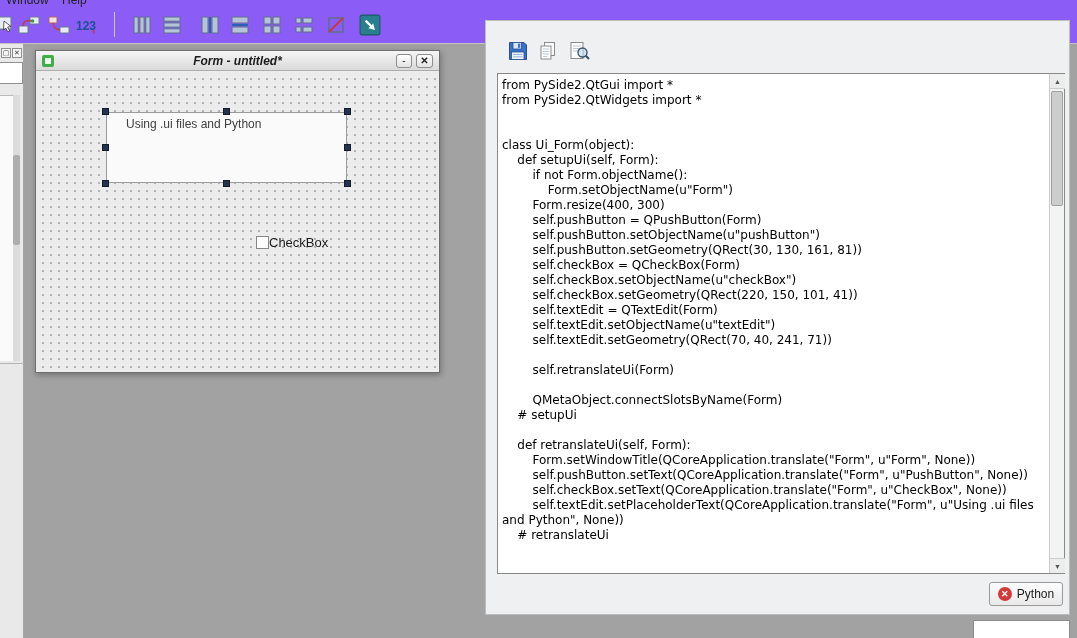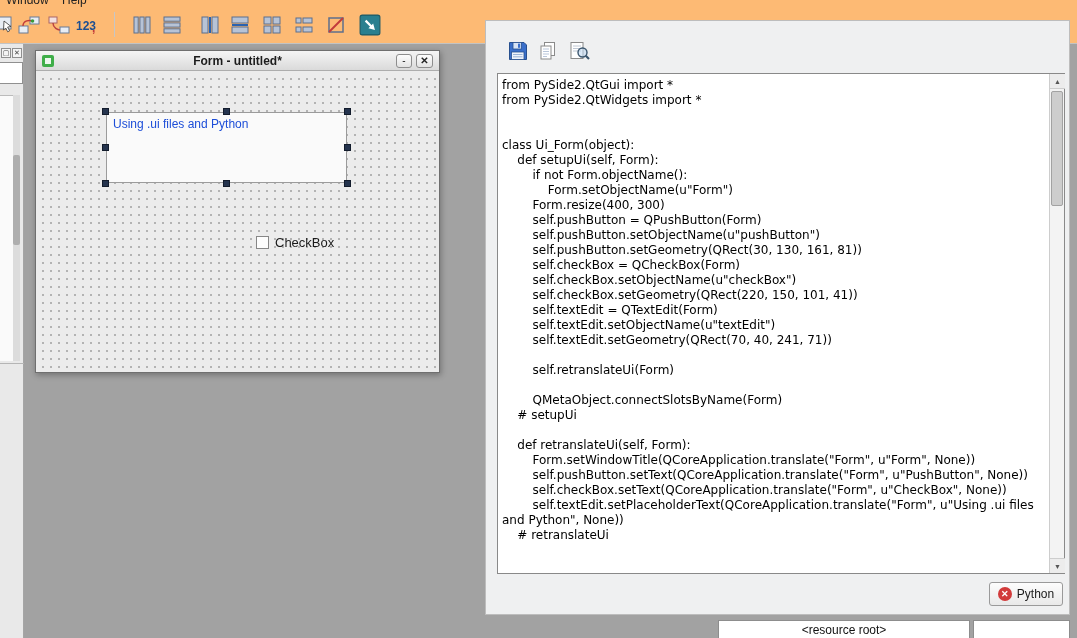--- a/index.html
+++ b/index.html
@@ -1,49 +1,49 @@
 <!DOCTYPE html>
 <html><head>
 <meta charset="utf-8">
 <style>
   * { margin:0; padding:0; box-sizing:border-box; }
   body { background:#888; font-family:"Liberation Sans", sans-serif; }
   .screen{position:relative;width:1077px;height:638px;background:#a2a2a2;overflow:hidden;font-family:"Liberation Sans",sans-serif;}
 
   
-  .top-toolbar{position:absolute;left:0;top:0;width:1077px;height:44px;background:#fdba74;border-bottom:1px solid #c3c3c3;}
+  .top-toolbar{position:absolute;left:0;top:0;width:1077px;height:44px;background:#8b5cf6;border-bottom:1px solid #c3c3c3;}
   .menubar-clip{position:absolute;left:0;top:0;width:300px;height:8px;overflow:hidden;}
   .menu-item{position:absolute;top:-7px;font-size:12px;color:#222;}
   .tbtn{position:absolute;top:11px;width:28px;height:28px;display:flex;align-items:center;justify-content:center;border-radius:3px;}
   .tsep{position:absolute;left:114px;top:12px;width:1px;height:25px;background:#c6c6c6;}
 
   
   .left-dock{position:absolute;left:0;top:44px;width:24px;height:594px;background:#e9e9e9;border-right:1px solid #a5a5a5;}
   .dock-btn{position:absolute;top:4px;width:10px;height:10px;border:1px solid #8f8f8f;background:#f4f4f4;font-size:7px;line-height:8px;text-align:center;color:#444;}
   .dock-filter{position:absolute;left:0;top:18px;width:23px;height:22px;background:#fff;border:1px solid #909090;border-left:none;}
   .dock-list{position:absolute;left:0;top:51px;width:13px;height:266px;background:#fafafa;border-top:1px solid #bbb;}
   .dock-scroll{position:absolute;left:13px;top:51px;width:7px;height:266px;background:#dcdcdc;}
   .dock-scroll-thumb{position:absolute;left:0;top:60px;width:7px;height:90px;background:#aeaeae;border-radius:2px;}
   .dock-divider{position:absolute;left:0;top:319px;width:24px;height:1px;background:#b5b5b5;}
 
   
   .form-window{position:absolute;left:35px;top:50px;width:405px;height:323px;background:#ececec;border:1px solid #6f6f6f;box-shadow:1px 2px 6px rgba(0,0,0,.3);}
   .form-titlebar{position:relative;height:20px;background:linear-gradient(#f5f5f5,#dadada);border-bottom:1px solid #adadad;}
-  .form-title{position:absolute;left:0;right:0;top:3px;text-align:center;font-size:12px;font-weight:bold;color:#1c1c1c;}
+  .form-title{position:absolute;left:0;right:0;top:3px;text-align:center;font-size:12px;font-weight:bold;color:#1c1c1c;font-style:italic;}
   .win-btn{position:absolute;top:3px;height:14px;border:1px solid #8d8d8d;border-radius:3px;background:linear-gradient(#fdfdfd,#e3e3e3);font-size:10px;line-height:12px;text-align:center;color:#222;}
   .win-min{right:27px;width:16px;}
   .win-close{right:6px;width:17px;font-weight:bold;}
   .form-canvas{position:absolute;left:0;top:21px;right:0;bottom:0;background-color:#ececec;
     background-image:radial-gradient(circle,#b3b3b3 1px,rgba(0,0,0,0) 1.2px);background-size:8px 8px;background-position:3px 3px;}
   .textedit{position:absolute;left:70px;top:40px;width:241px;height:71px;background:#fafafa;border:1px solid #9b9b9b;}
-  .textedit-placeholder{display:block;padding:4px 6px;font-size:12px;color:#1d4ed8;}
+  .textedit-placeholder{display:block;padding:4px 19px;font-size:12px;color:#404040;}
   .handle{position:absolute;width:7px;height:7px;background:#25344e;border:1px solid #131c2c;}
   .pushbutton{position:absolute;left:30px;top:130px;width:161px;height:78px;border:1px solid #a8a8a8;border-radius:3px;
     background:linear-gradient(#ffffff,#f3f3f3 48%,#ebebeb);display:flex;align-items:center;justify-content:center;font-size:13px;color:#1a1a1a;}
-  .checkbox-row{position:absolute;left:220px;top:150px;width:101px;height:41px;display:flex;align-items:center;gap:6px;}
+  .checkbox-row{position:absolute;left:220px;top:150px;width:101px;height:41px;display:flex;align-items:center;}
   .checkbox-box{width:13px;height:13px;background:#fdfdfd;border:1px solid #878787;}
   .checkbox-label{font-size:13px;color:#1a1a1a;}
 
   
   .code-dialog{position:absolute;left:485px;top:20px;width:585px;height:595px;background:#eff0f1;border:1px solid #bdbdbd;}
   .dbtn{position:absolute;top:16px;width:28px;height:28px;display:flex;align-items:center;justify-content:center;border-radius:3px;}
   .code-area{position:absolute;left:11px;top:52px;width:568px;height:501px;background:#fff;border:1px solid #898989;}
   .code-text{position:absolute;left:4px;top:4px;right:19px;bottom:4px;font-family:"DejaVu Sans",sans-serif;font-size:12px;line-height:15px;color:#000;white-space:pre-wrap;overflow:hidden;}
   .vscroll{position:absolute;top:0;right:0;width:15px;height:100%;background:#f3f3f3;border-left:1px solid #cdcdcd;}
   .sb-btn{position:absolute;left:0;width:15px;height:15px;background:#ececec;font-size:7px;text-align:center;line-height:15px;color:#555;}
@@ -285,16 +285,15 @@
         <div class="sb-btn sb-down">▼</div>
       </div>
     </div>
 
     <div class="close-btn">
       <span class="close-x">✕</span>
       <span>Python</span>
     </div>
   </div>
 
-  <div class="res-box">&lt;resource root&gt;</div>
   <div class="res-box2"></div>
 
 </div>
 
 </body></html>

